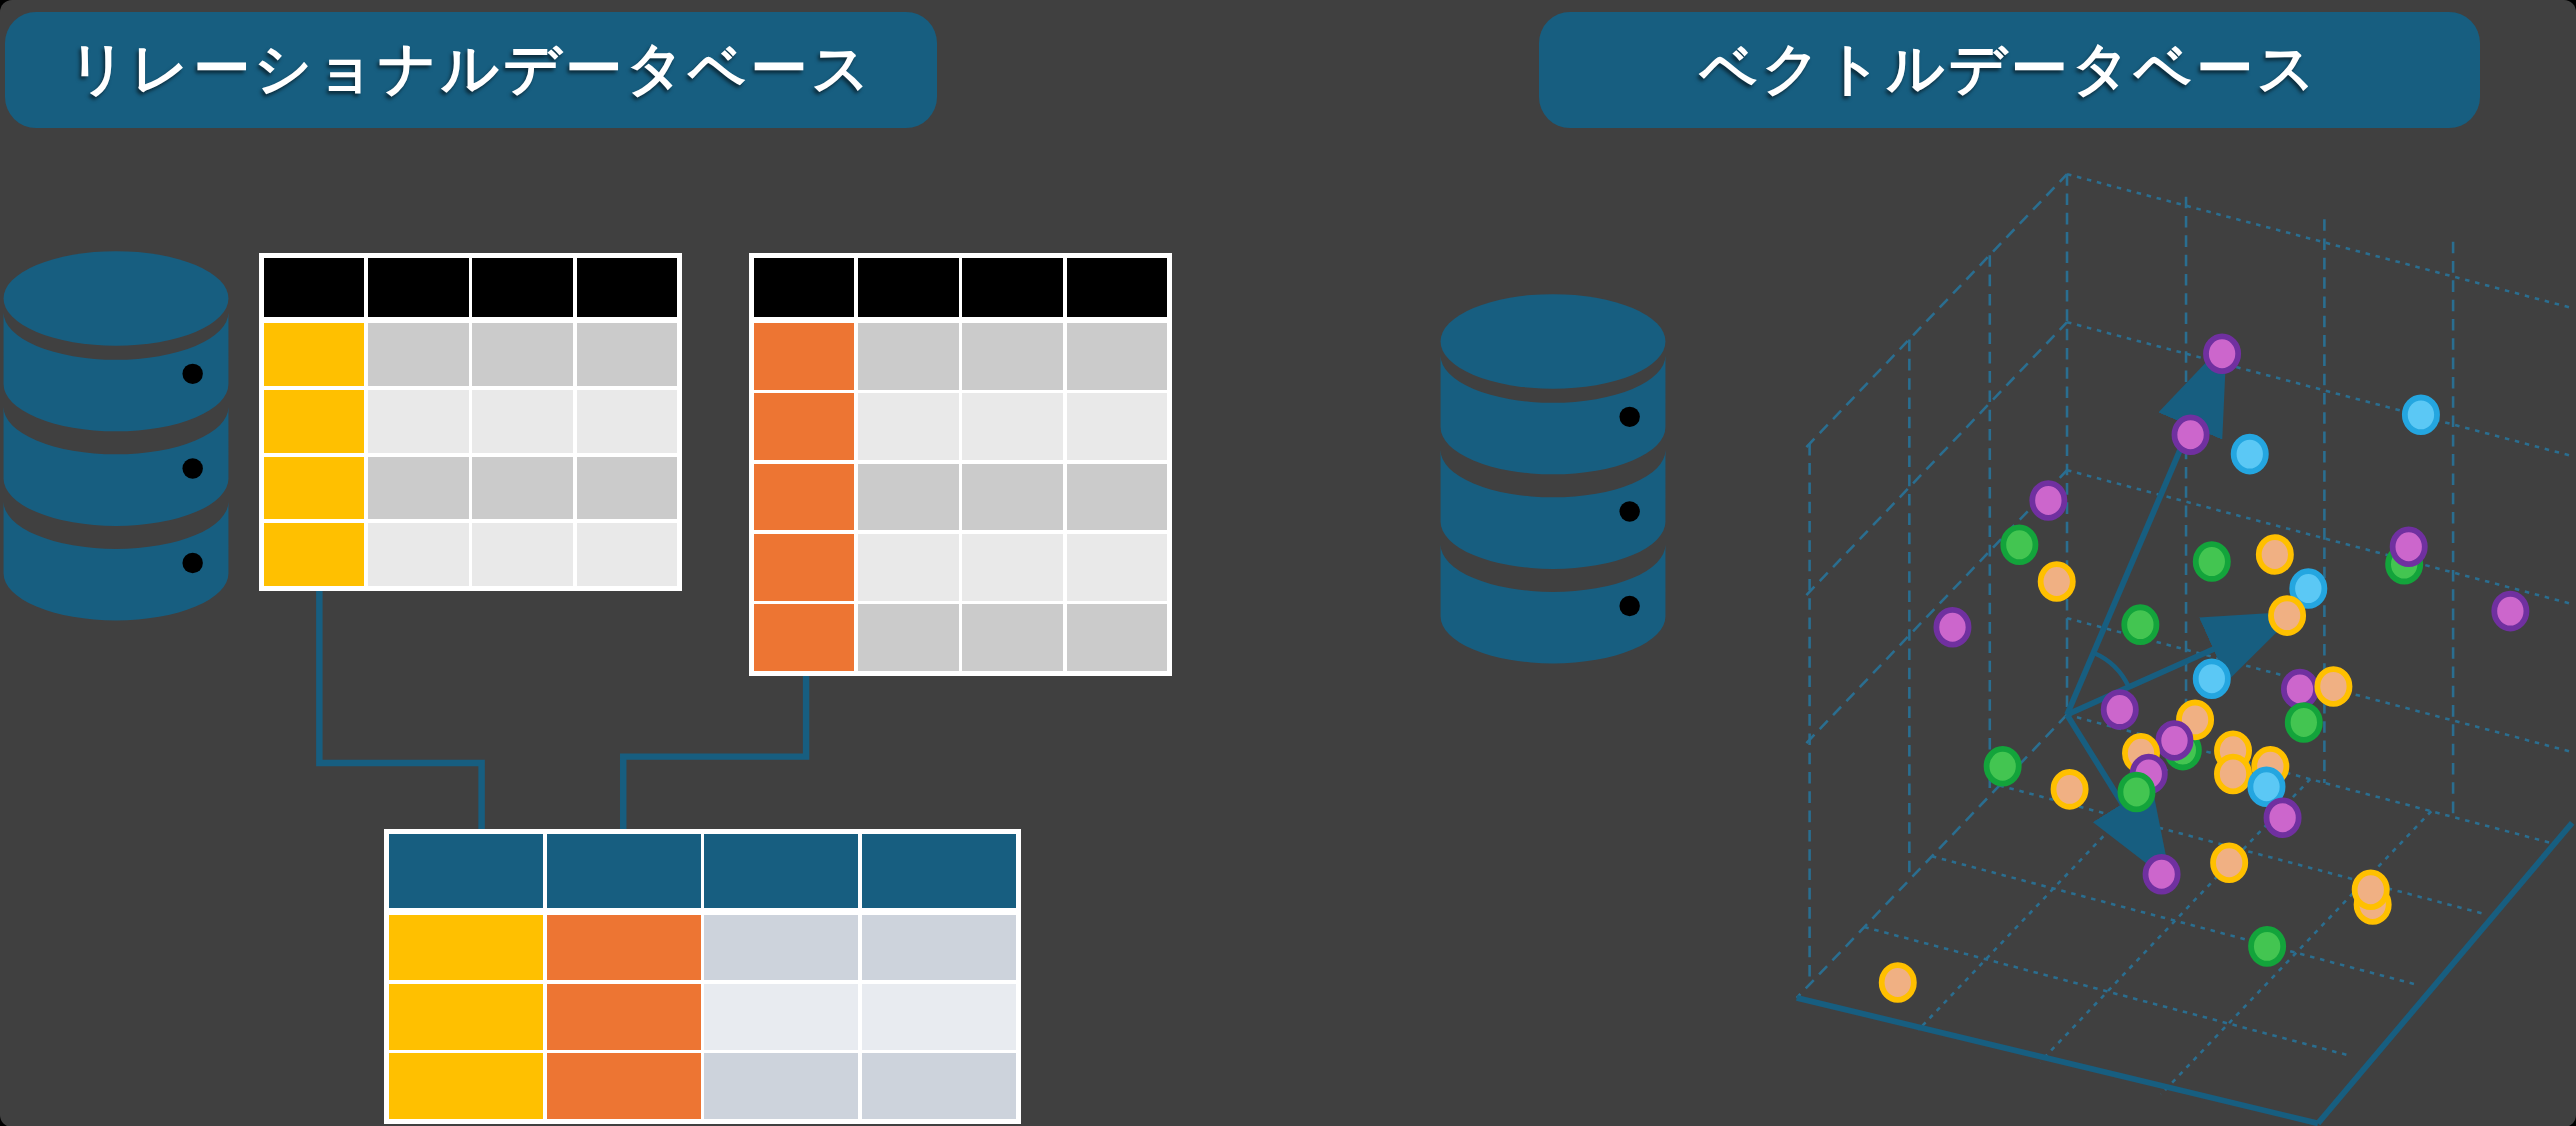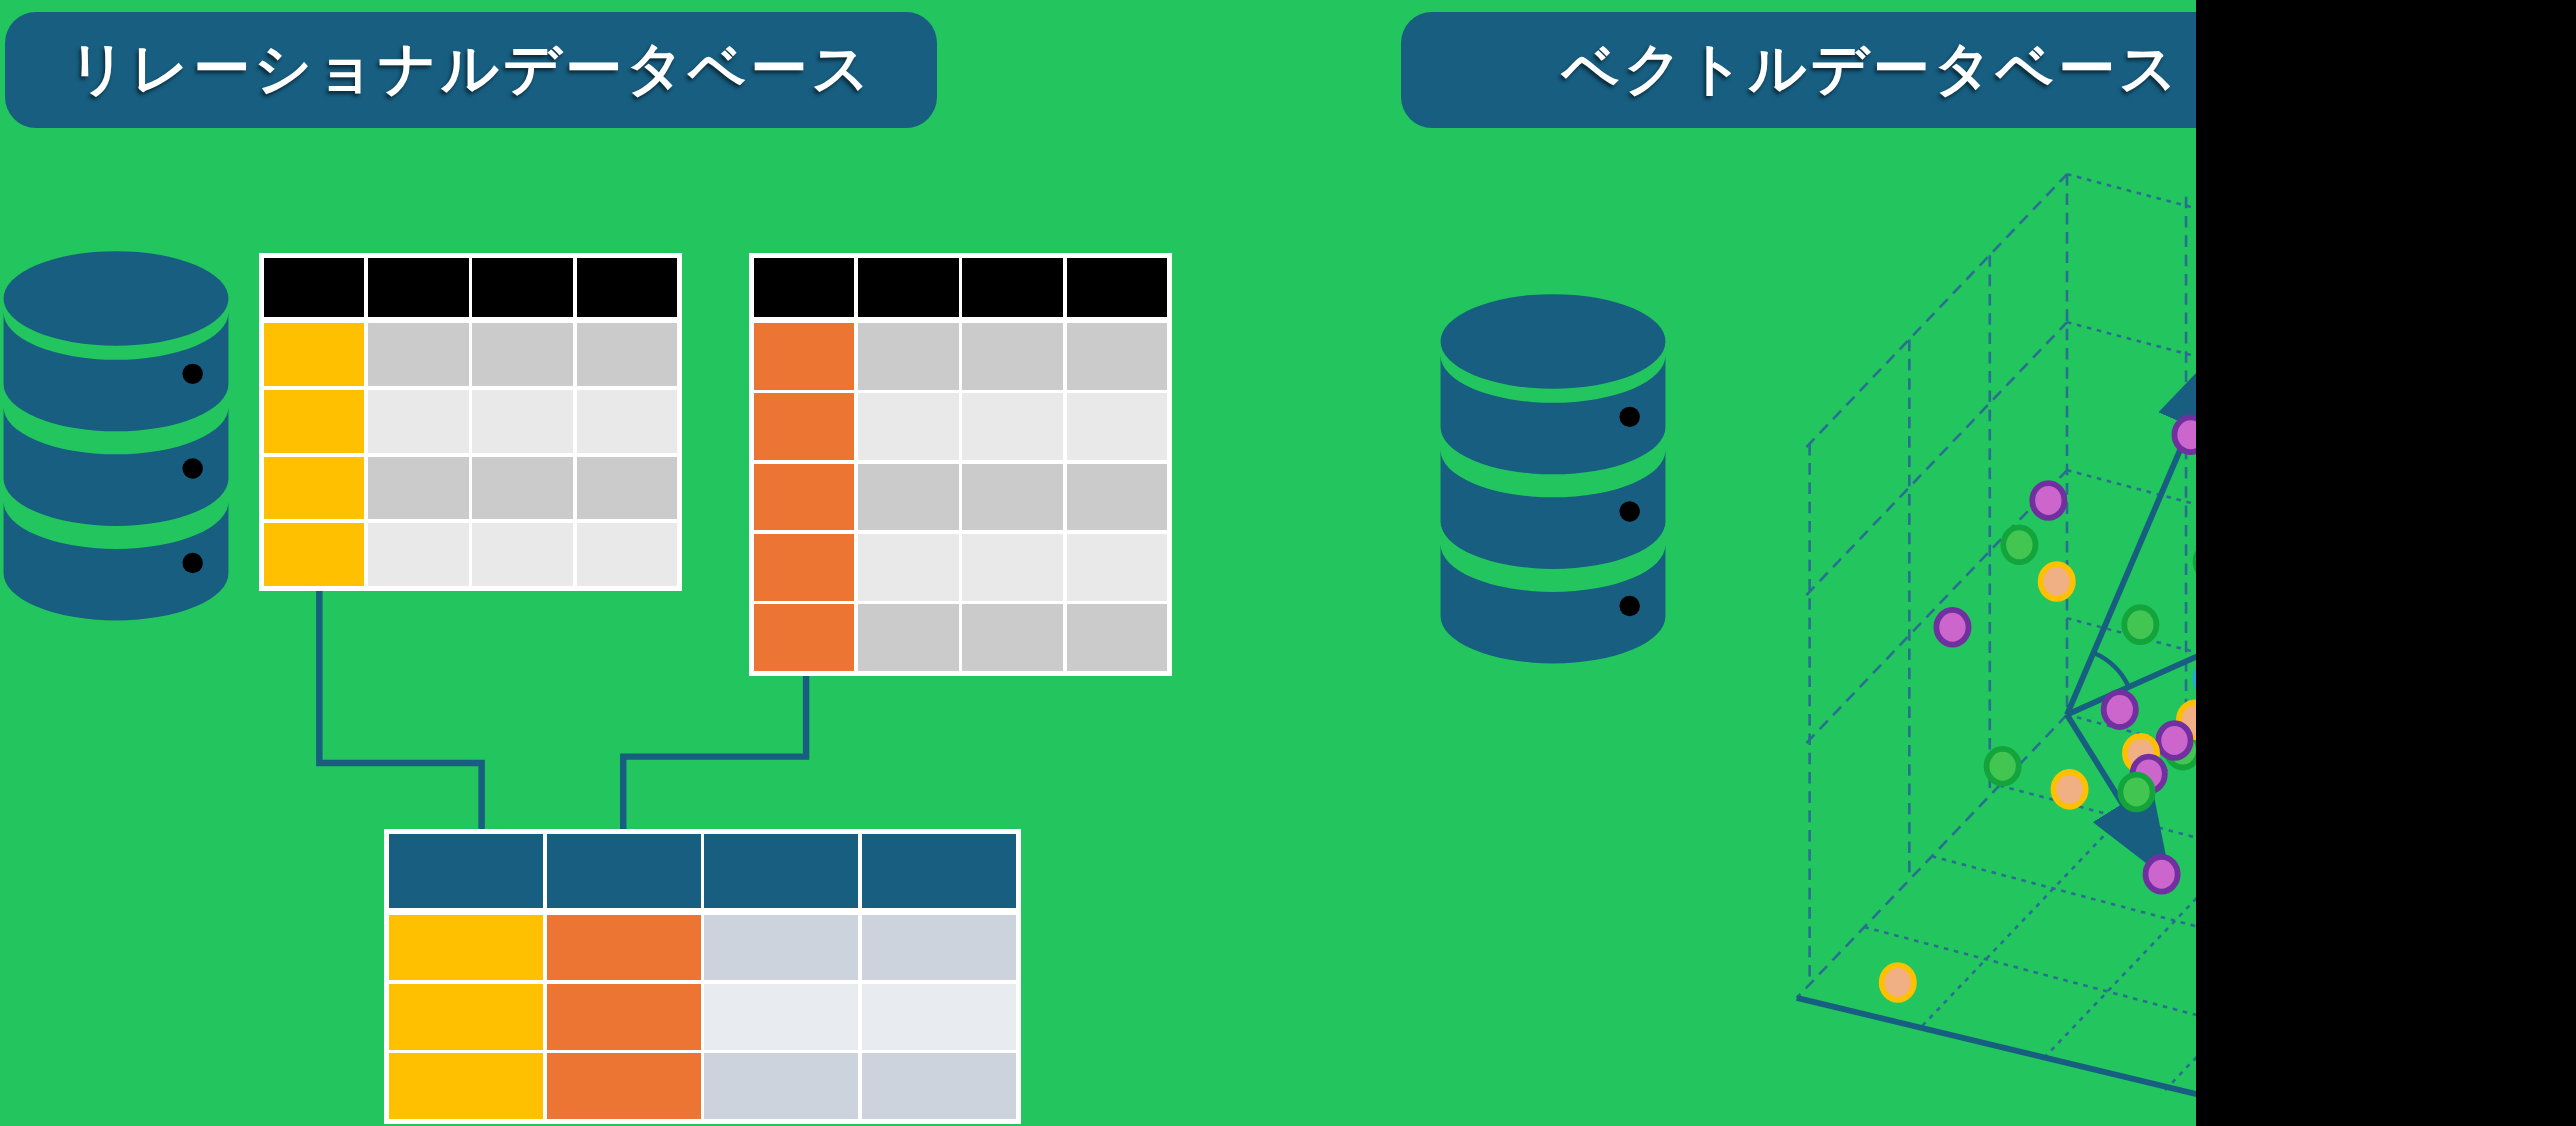--- a/index.html
+++ b/index.html
@@ -1,34 +1,34 @@
 <!DOCTYPE html>
 <html style="font-size:10.3px"><head>
 <meta charset="utf-8">
 <style>
   html,body{margin:0;padding:0;background:#000;}
-  #stage{position:relative;width:2196px;height:1127px;background:#22c55e;overflow:hidden;
-         font-family:"Liberation Sans","DejaVu Sans",sans-serif;}
+  #stage{position:relative;width:2576px;height:1127px;background:#404040;overflow:hidden;
+         font-family:"Liberation Sans","DejaVu Sans",sans-serif;border-radius:12px;}
   .badge{position:absolute;display:flex;align-items:center;justify-content:center;
          background:#175E80;border-radius:31px;color:#fff;font-weight:bold;
          font-size:57px;letter-spacing:3.9px;text-shadow:-1.9px 2.6px 3.9px rgba(0,0,0,.55);}
   .tbl{position:absolute;background:#fff;box-sizing:border-box;padding:5.2px;
        display:flex;flex-direction:column;}
   .trow{display:flex;gap:3.9px;}
   .trow .cell{flex:1;}
   svg{position:absolute;left:0;top:0;}
 </style>
 </head>
 <body>
 
 <div id="stage">
 
   <div class="badge" style="left:5.2px;top:11.6px;width:932px;height:116px;">リレーショナルデータベース</div>
 
-  <div class="badge" style="left:1401px;top:11.6px;width:941px;height:116px;font-family:Liberation Mono, monospace;">ベクトルデータベース</div>
+  <div class="badge" style="left:1539px;top:11.6px;width:941px;height:116px;font-family:Liberation Mono, monospace;">ベクトルデータベース</div>
 
   <svg id="connector-layer" width="2576" height="1127" viewBox="0 0 4001 1750">
       <polyline points="496,916 496,1185 748,1185 748,1292" fill="none" stroke="#175E80" stroke-width="10"></polyline>
       <polyline points="1252,1046 1252,1175 968,1175 968,1292" fill="none" stroke="#175E80" stroke-width="10"></polyline>
     </svg>
 
   <svg style="left:1.3px;top:247px;" width="230" height="377" viewBox="0 0 360 585">
     <g fill="#175E80">
       <ellipse cx="180" cy="78" rx="176" ry="74"></ellipse>
       <path d="M4,100 A176,74 0 0 0 356,100 L356,212 A176,74 0 0 1 4,212 Z"></path>

